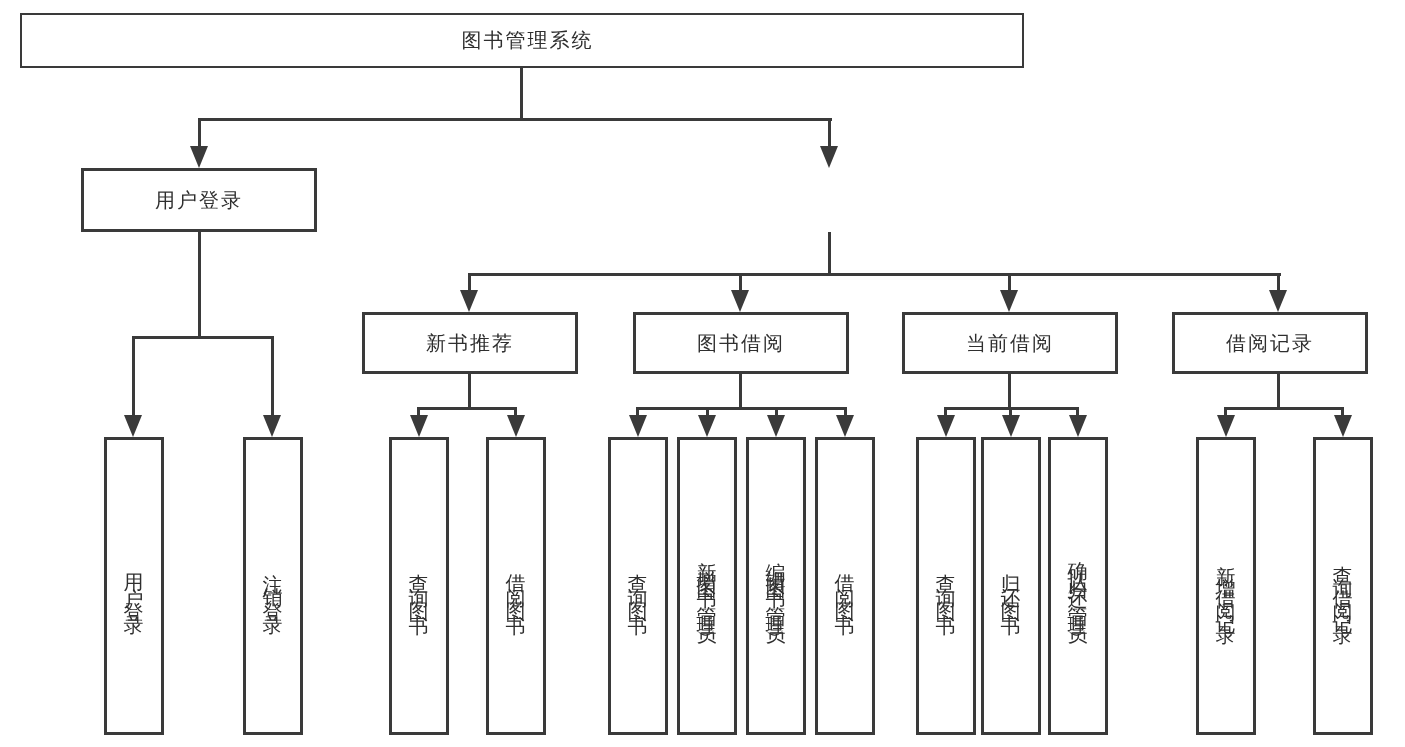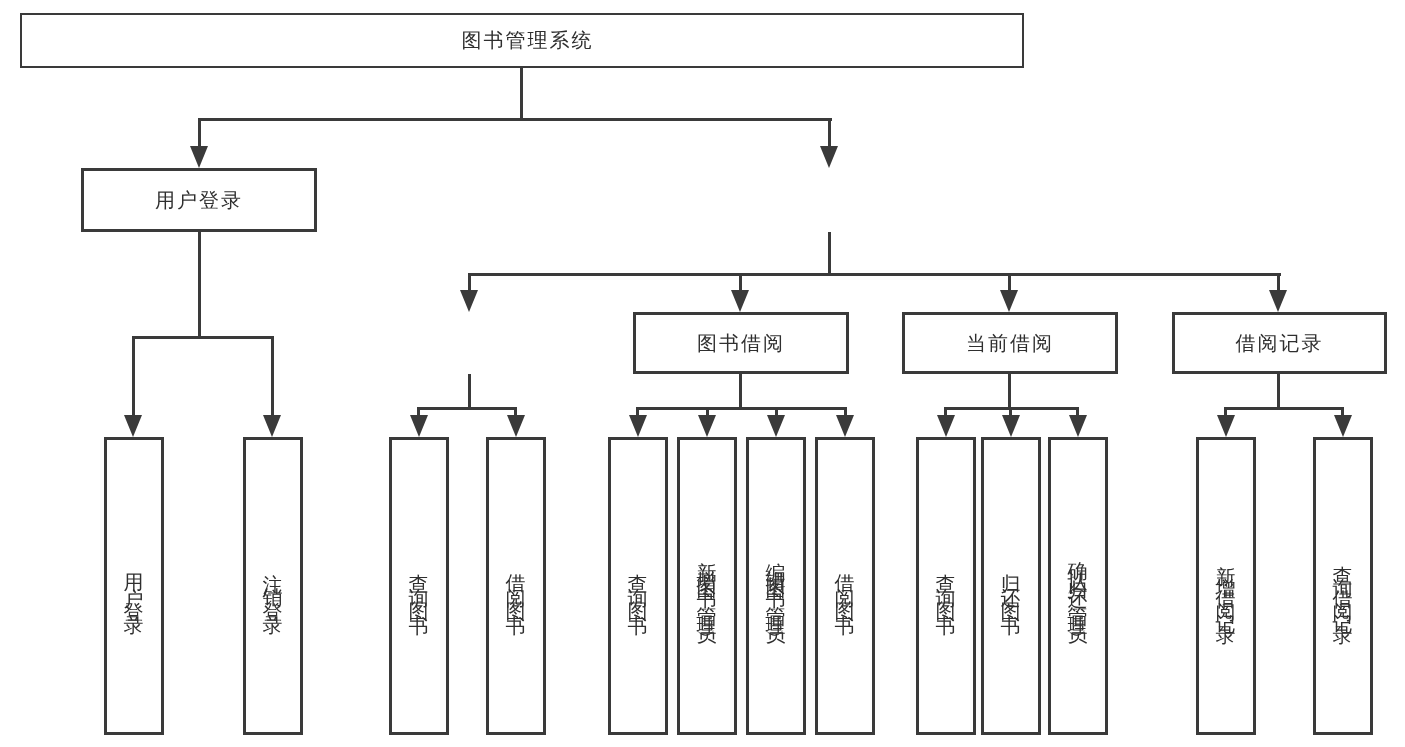--- a/index.html
+++ b/index.html
@@ -115,27 +115,30 @@
   <div class="line hline" style="left:468px; top:273px; width:813px;"></div>
   <div class="line vline" style="left:468px; top:273px; height:18px;"></div>
   <div class="arrow" style="left:460px; top:290px;"></div>
   <div class="line vline" style="left:739px; top:273px; height:18px;"></div>
   <div class="arrow" style="left:731px; top:290px;"></div>
   <div class="line vline" style="left:1008px; top:273px; height:18px;"></div>
   <div class="arrow" style="left:1000px; top:290px;"></div>
   <div class="line vline" style="left:1277px; top:273px; height:18px;"></div>
   <div class="arrow" style="left:1269px; top:290px;"></div>
 
+  <div class="hbox" style="left:362px; top:312px; width:216px; height:62px;">
+    <span class="lbl">新书推荐</span>
+  </div>
   <div class="hbox" style="left:633px; top:312px; width:216px; height:62px;">
     <span class="lbl">图书借阅</span>
   </div>
   <div class="hbox" style="left:902px; top:312px; width:216px; height:62px;">
     <span class="lbl">当前借阅</span>
   </div>
-  <div class="hbox" style="left:1172px; top:312px; width:215px; height:62px;">
+  <div class="hbox" style="left:1172px; top:312px; width:196px; height:62px;">
     <span class="lbl">借阅记录</span>
   </div>
 
   <div class="line vline" style="left:468px; top:374px; height:33px;"></div>
   <div class="line hline" style="left:417px; top:407px; width:100px;"></div>
   <div class="line vline" style="left:417px; top:407px; height:9px;"></div>
   <div class="arrow" style="left:410px; top:415px;"></div>
   <div class="line vline" style="left:514px; top:407px; height:9px;"></div>
   <div class="arrow" style="left:507px; top:415px;"></div>
 

